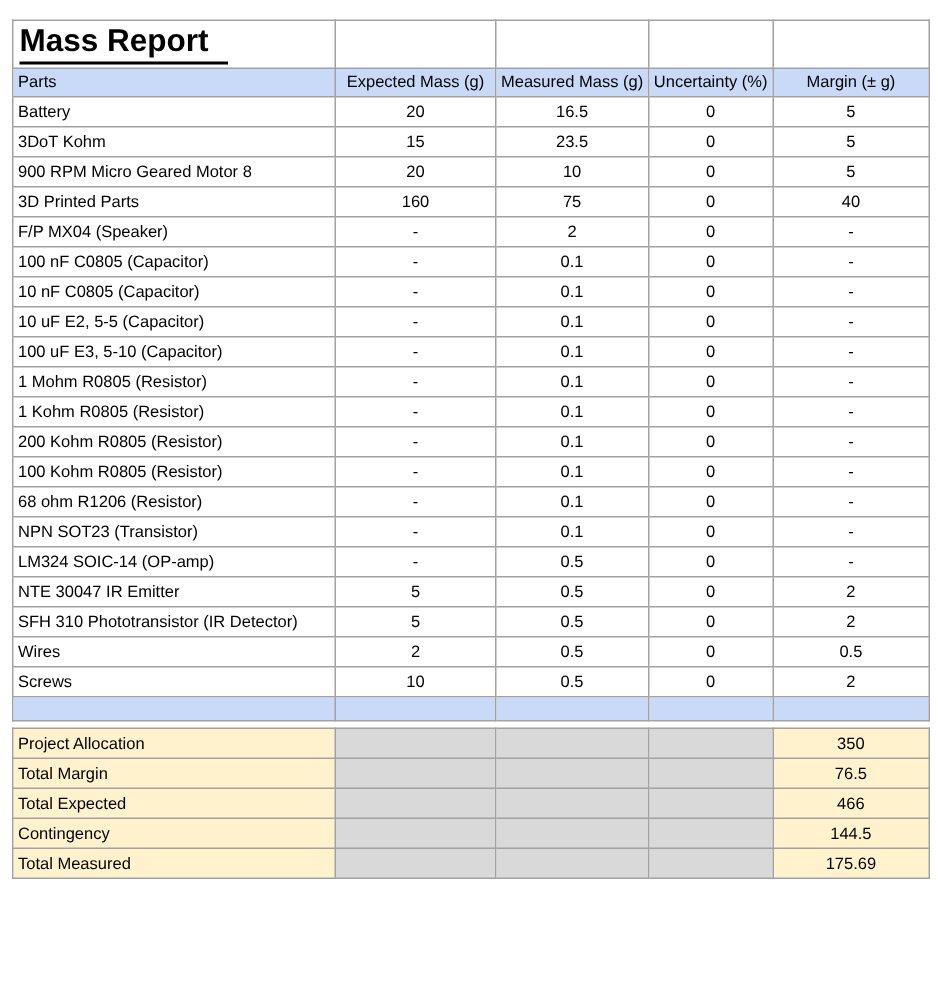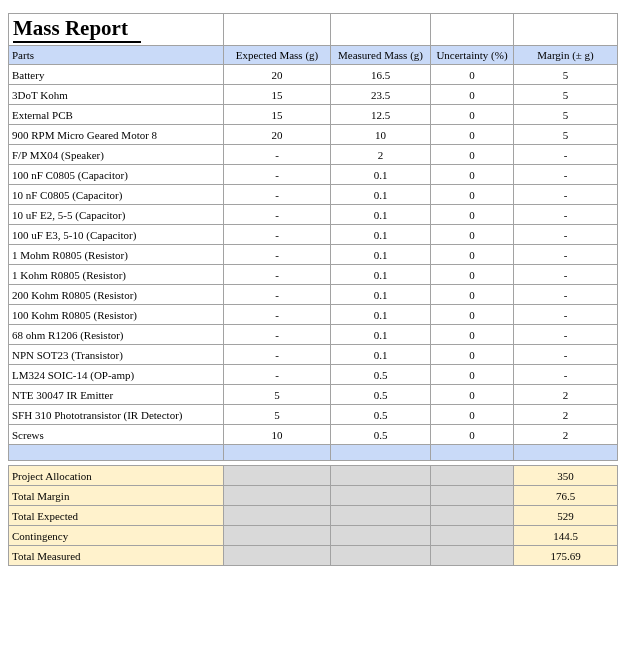--- a/index.html
+++ b/index.html
@@ -13,21 +13,20 @@
     overflow: hidden;
   }
   .sheet {
     position: absolute;
     left: 8px;
     top: 13px;
   }
   table {
     border-collapse: collapse;
     table-layout: fixed;
-    font-family: Liberation Serif, serif;
   }
   td {
     border: 1px solid var(--border, #a2a2a2);
     font-size: 11px;
     padding: 0 3px;
     overflow: hidden;
     white-space: nowrap;
     vertical-align: middle;
     height: 19px;
   }
@@ -113,34 +112,34 @@
           <td class="c">5</td>
         </tr>
         <tr>
           <td class="l">3DoT Kohm</td>
           <td class="c">15</td>
           <td class="c">23.5</td>
           <td class="c">0</td>
           <td class="c">5</td>
         </tr>
         <tr>
-          <td class="l">External PCB</td>
-          <td class="c">15</td>
-          <td class="c">12.5</td>
-          <td class="c">0</td>
-          <td class="c">5</td>
-        </tr>
-        <tr>
           <td class="l">900 RPM Micro Geared Motor 8</td>
           <td class="c">20</td>
           <td class="c">10</td>
           <td class="c">0</td>
           <td class="c">5</td>
         </tr>
         <tr>
+          <td class="l">3D Printed Parts</td>
+          <td class="c">160</td>
+          <td class="c">75</td>
+          <td class="c">0</td>
+          <td class="c">40</td>
+        </tr>
+        <tr>
           <td class="l">F/P MX04 (Speaker)</td>
           <td class="c">-</td>
           <td class="c">2</td>
           <td class="c">0</td>
           <td class="c">-</td>
         </tr>
         <tr>
           <td class="l">100 nF C0805 (Capacitor)</td>
           <td class="c">-</td>
           <td class="c">0.1</td>
@@ -223,20 +222,27 @@
           <td class="c">0.5</td>
           <td class="c">0</td>
           <td class="c">2</td>
         </tr>
         <tr>
           <td class="l">SFH 310 Phototransistor (IR Detector)</td>
           <td class="c">5</td>
           <td class="c">0.5</td>
           <td class="c">0</td>
           <td class="c">2</td>
+        </tr>
+        <tr>
+          <td class="l">Wires</td>
+          <td class="c">2</td>
+          <td class="c">0.5</td>
+          <td class="c">0</td>
+          <td class="c">0.5</td>
         </tr>
         <tr>
           <td class="l">Screws</td>
           <td class="c">10</td>
           <td class="c">0.5</td>
           <td class="c">0</td>
           <td class="c">2</td>
         </tr>
       </tbody>
 
@@ -266,21 +272,21 @@
           <td class="sum-gray"></td>
           <td class="sum-gray"></td>
           <td class="sum-gray"></td>
           <td class="c sum-value">76.5</td>
         </tr>
         <tr>
           <td class="l sum-label">Total Expected</td>
           <td class="sum-gray"></td>
           <td class="sum-gray"></td>
           <td class="sum-gray"></td>
-          <td class="c sum-value">529</td>
+          <td class="c sum-value">466</td>
         </tr>
         <tr>
           <td class="l sum-label">Contingency</td>
           <td class="sum-gray"></td>
           <td class="sum-gray"></td>
           <td class="sum-gray"></td>
           <td class="c sum-value">144.5</td>
         </tr>
         <tr>
           <td class="l sum-label">Total Measured</td>

